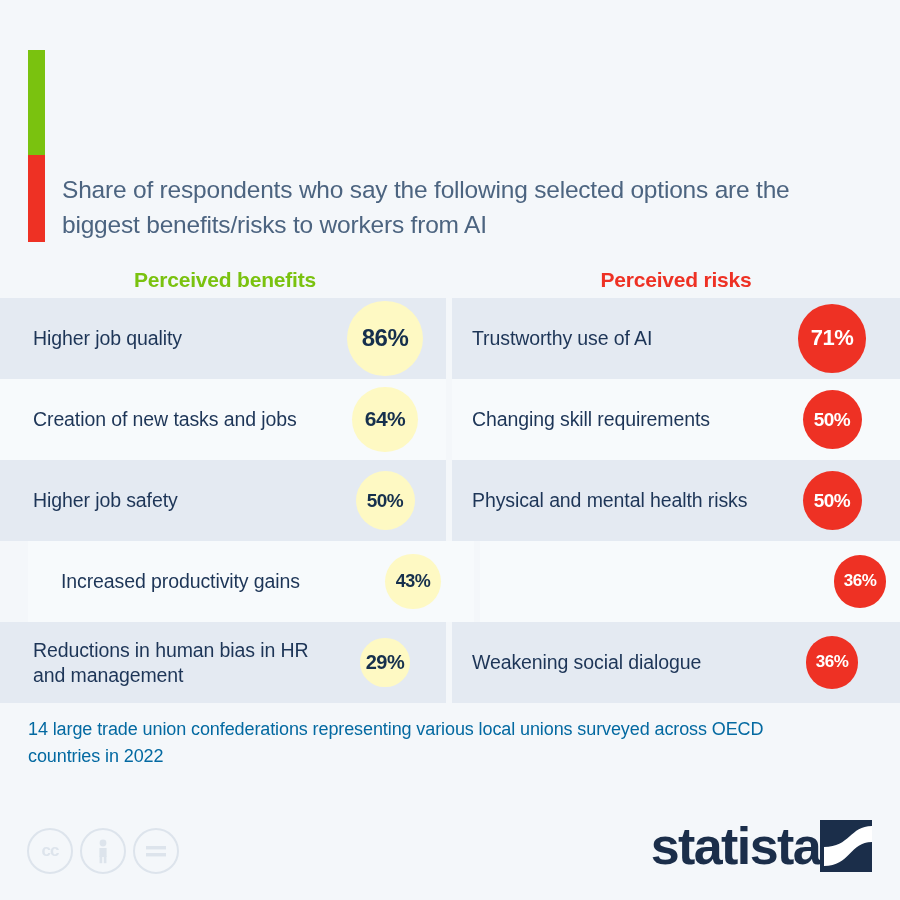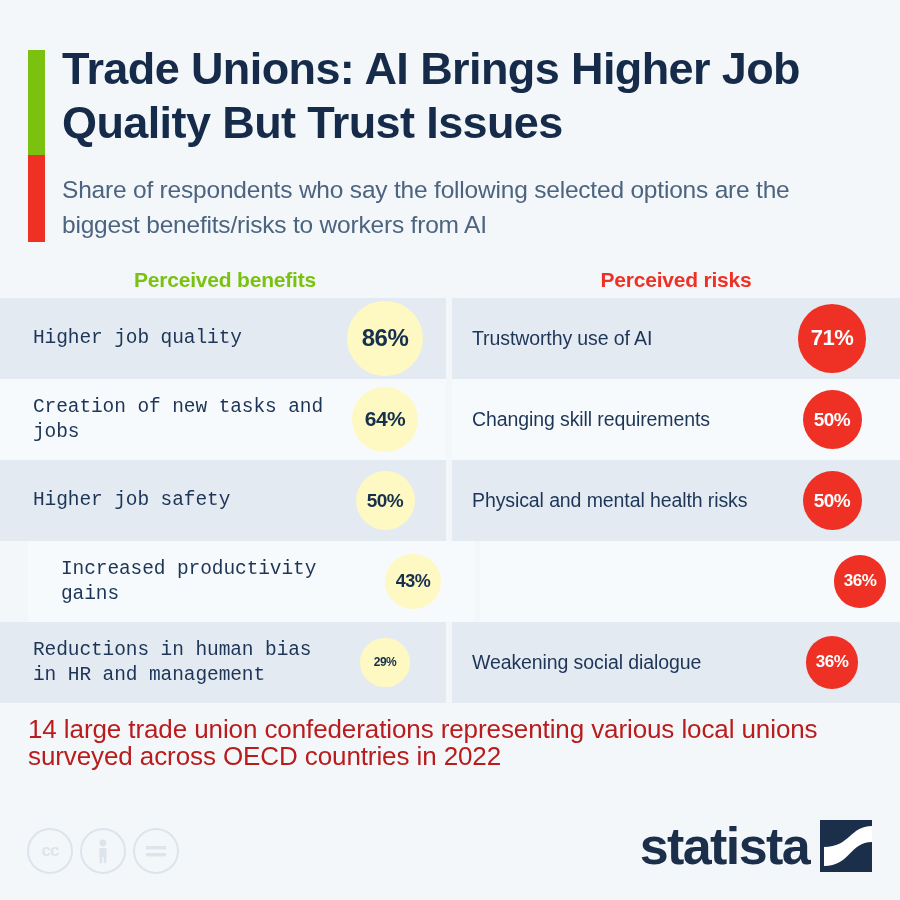--- a/index.html
+++ b/index.html
@@ -116,44 +116,44 @@
     position: absolute;
     top: 0;
     height: 81px;
     display: flex;
     align-items: center;
     font-size: 19.5px;
     line-height: 25px;
     color: #1d3557;
     letter-spacing: -0.1px;
   }
-  .row-label.left  { left: 33px;  width: 300px; font-family: Liberation Mono, monospace; }
+  .row-label.left  { left: 33px;  width: 300px; }
   .row-label.right { left: 472px; width: 320px; }
 
   .circle {
     position: absolute;
     border-radius: 50%;
     display: flex;
     align-items: center;
     justify-content: center;
     font-weight: bold;
     letter-spacing: -0.5px;
   }
   .circle.green { background: #fef9c3; color: #16304d; }
   .circle.red   { background: #ee3124; color: #ffffff; }
 
   
   .footnote {
     position: absolute;
     left: 28px;
     top: 716px;
     width: 800px;
-    font-size: 26px;
+    font-size: 18px;
     line-height: 27px;
-    color: #b91c1c;
+    color: #0369a1;
     letter-spacing: -0.1px;
   }
   .source {
     position: absolute;
     left: 28px;
     top: 776px;
     width: 800px;
     font-size: 19.5px;
     line-height: 27px;
     color: #4c6480;
@@ -184,21 +184,20 @@
     letter-spacing: -1px;
     color: #dde4ec;
   }
 
   .statista-logo {
     position: absolute;
     right: 28px;
     top: 820px;
     display: flex;
     align-items: center;
-    gap: 11px;
   }
   .statista-word {
     font-size: 52px;
     font-weight: bold;
     color: #1b2e4a;
     letter-spacing: -1.6px;
     line-height: 52px;
   }
   .statista-mark {
     width: 52px;
@@ -211,21 +210,20 @@
 </head>
 <body>
 
 <div id="infographic">
 
   <div class="accent-bar">
     <div class="accent-green"></div>
     <div class="accent-red"></div>
   </div>
 
-  <div class="title">Trade Unions: AI Brings Higher Job Quality But Trust Issues</div>
   <div class="subtitle">Share of respondents who say the following selected options are the biggest benefits/risks to workers from AI</div>
 
   <div class="col-head benefits">Perceived benefits</div>
   <div class="col-head risks">Perceived risks</div>
 
   <div class="rows-area">
       <div class="row" style="top: 0px;">
         <div class="band left shade-a"></div>
         <div class="band right shade-a"></div>
         <div class="row-label left">Higher job quality</div>
@@ -254,21 +252,21 @@
         <div class="band right shade-b"></div>
         <div class="row-label left">Increased productivity gains</div>
         <div class="circle green" style="width: 55.78px; height: 55.78px; left: 357.11px; top: 12.61px; font-size: 18px;">43%</div>
         <div class="circle red" style="width: 52.56px; height: 52.56px; left: 805.72px; top: 14.22px; font-size: 17px;">36%</div>
       </div>
       <div class="row" style="top: 324px;">
         <div class="band left shade-a"></div>
         <div class="band right shade-a"></div>
         <div class="row-label left">Reductions in human bias in HR and management</div>
         <div class="row-label right">Weakening social dialogue</div>
-        <div class="circle green" style="width: 49.34px; height: 49.34px; left: 360.33px; top: 15.83px; font-size: 12px;">29%</div>
+        <div class="circle green" style="width: 49.34px; height: 49.34px; left: 360.33px; top: 15.83px; font-size: 20px;">29%</div>
         <div class="circle red" style="width: 52.56px; height: 52.56px; left: 805.72px; top: 14.22px; font-size: 17px;">36%</div>
       </div>
     </div>
 
   <div class="footnote">14 large trade union confederations representing various local unions surveyed across OECD countries in 2022</div>
 
   <div class="cc-icons">
     <div class="cc-badge">
       <span class="cc-text">cc</span>
     </div>

